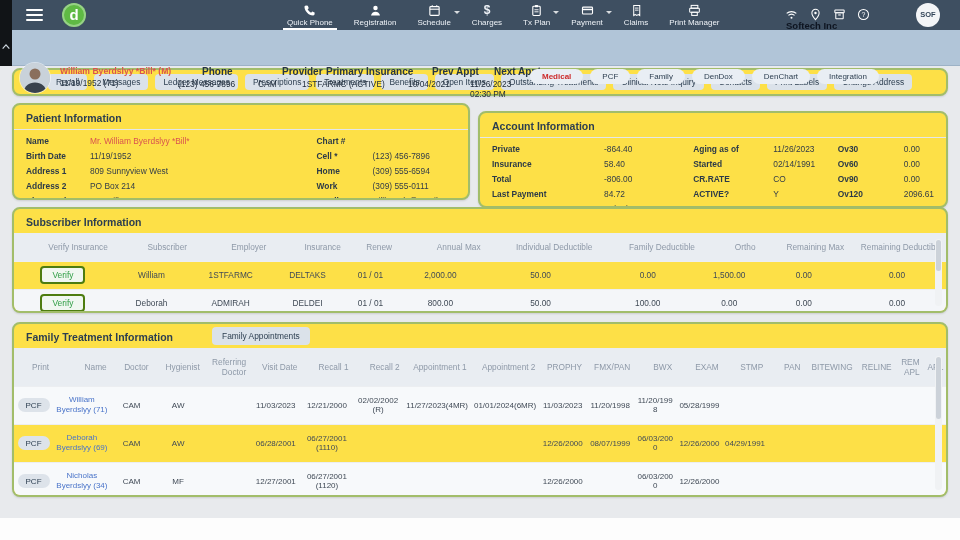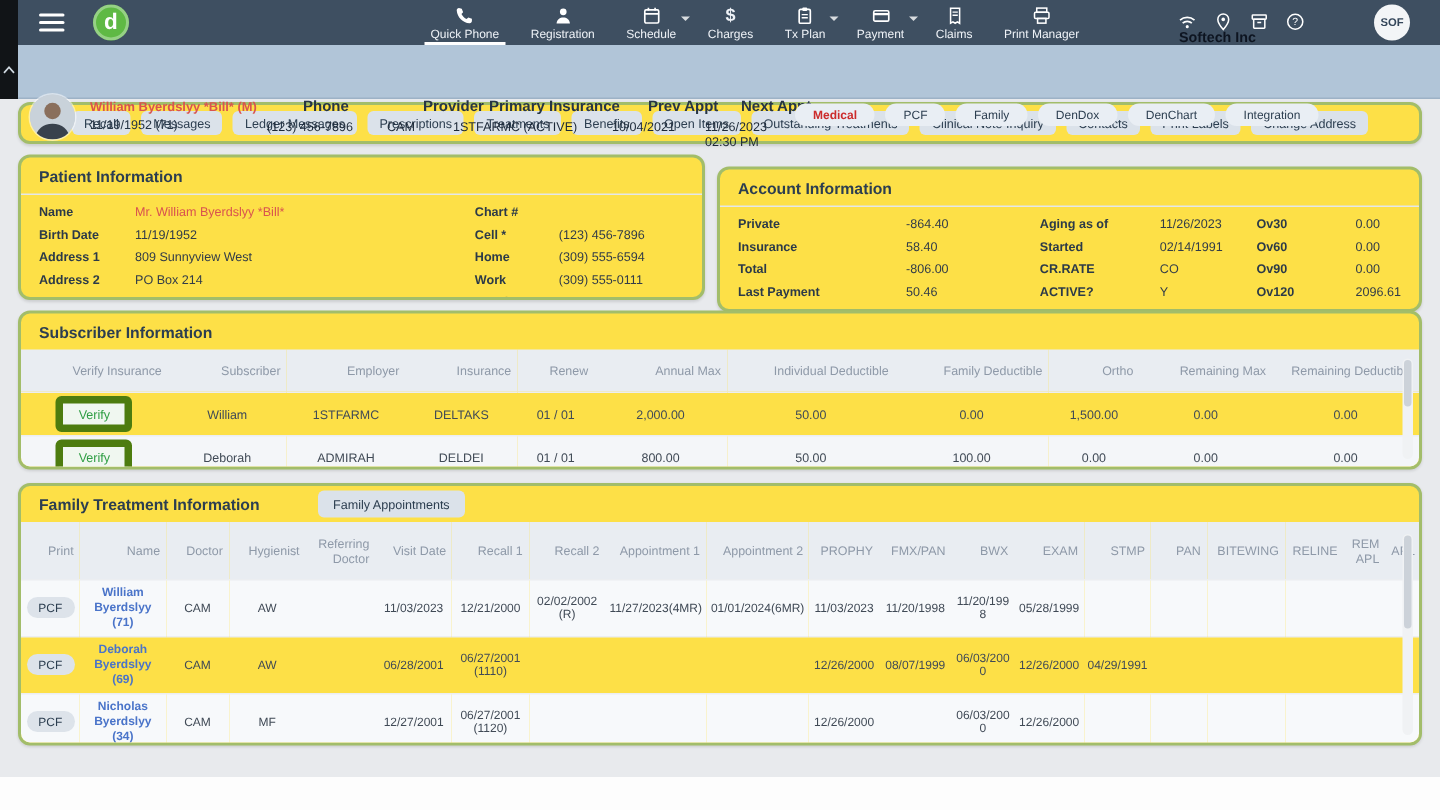--- a/index.html
+++ b/index.html
@@ -68,23 +68,23 @@
   .fam-appt-btn { border:none; background:#dbe2ea; border-radius:4px; padding:4px 10px; font-size:8.4px; color:#2c3e50; font-family:"Liberation Sans",sans-serif; cursor:pointer; }
 
   table { width:100%; border-collapse:collapse; table-layout:fixed; }
   th { background:#e9edf2; color:#8e99a8; font-weight:normal; font-size:8.3px; padding:4px 4px; text-align:right; }
   td { font-size:8.3px; color:#404a56; text-align:center; padding:2px 2px; border-top:1px solid #eceef1; word-wrap:break-word; }
   .p-subscriber tr { height:28px; }
   .p-family tr { height:38px; }
   .p-family td { font-size:8px; }
   .p-family tbody tr:nth-child(odd) td { background:#f7f9fb; }
   .p-subscriber tbody tr:nth-child(even) td { background:#f4f6f9; }
-  .verify-btn { display:inline-block; background:#f0f7f0; border:5px solid #4d7c0f; color:#2f9e44; border-radius:4px; padding:2px 10px; font-size:8.4px; cursor:pointer; }
+  .verify-btn { display:inline-block; background:#f0f7f0; border:2px solid #4d7c0f; color:#2f9e44; border-radius:4px; padding:2px 10px; font-size:8.4px; cursor:pointer; }
   .pcf-btn { display:inline-block; background:#dde3ea; color:#2c3e50; border-radius:9px; padding:2.5px 8px; font-size:8px; cursor:pointer; }
-  .cell-link { color:#4a74c9; cursor:pointer; line-height:1.25; display:inline-block;font-weight:bold; }
+  .cell-link { color:#4a74c9; cursor:pointer; line-height:1.25; display:inline-block; }
 
   .vscroll { position:absolute; right:4px; top:30px; bottom:5px; width:7px; background:#f0f2f4; border-radius:4px; cursor:pointer; }
   .vscroll .thumb { position:absolute; top:1px; left:1px; right:1px; height:46%; background:#ccd2d9; border-radius:4px; }
 
   .footer-band { position:absolute; left:0; top:518px; width:960px; height:22px; background:#fdfdfd; }
 </style>
 </head>
 <body>
 
 <div class="screen">
@@ -313,21 +313,21 @@
             <div class="kv-row">
               <span class="kv-label">Insurance</span>
               <span class="kv-value">58.40</span>
             </div>
             <div class="kv-row">
               <span class="kv-label">Total</span>
               <span class="kv-value">-806.00</span>
             </div>
             <div class="kv-row">
               <span class="kv-label">Last Payment</span>
-              <span class="kv-value">50.46</span>
+              <span class="kv-value">84.72</span>
             </div>
             <div class="kv-row">
               <span class="kv-label">Payment Date</span>
               <span class="kv-value">01/28/2002</span>
             </div>
           </div>
         <div class="kv g2">
             <div class="kv-row">
               <span class="kv-label">Aging as of</span>
               <span class="kv-value">11/26/2023</span>

